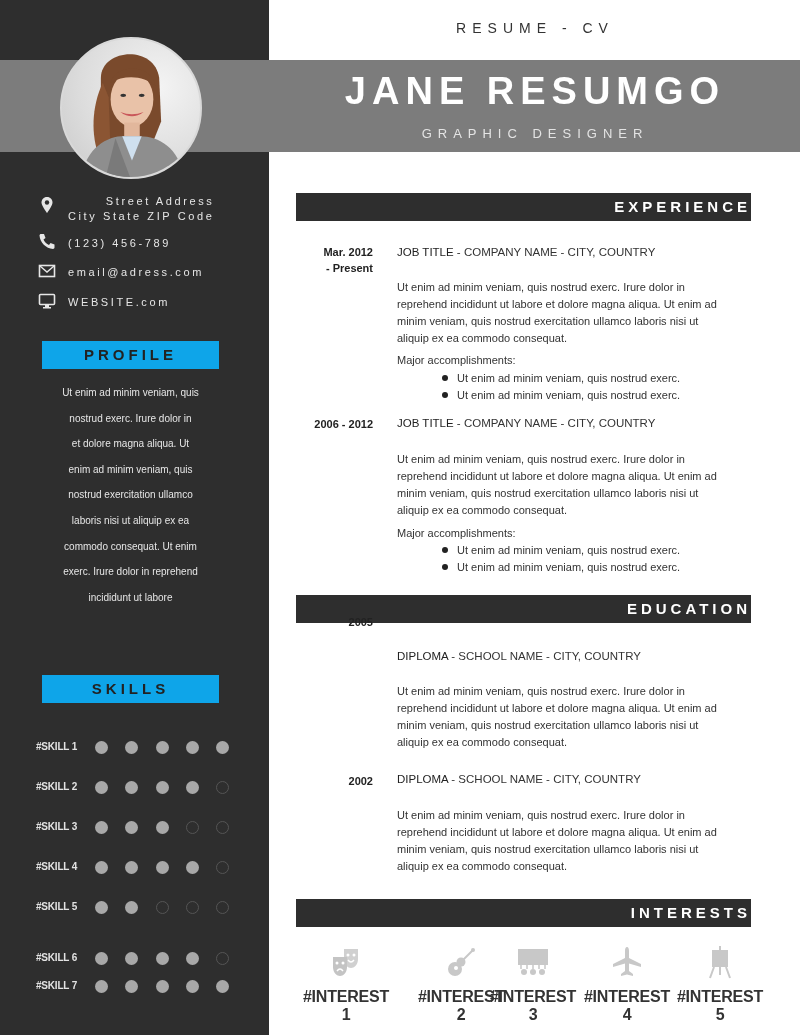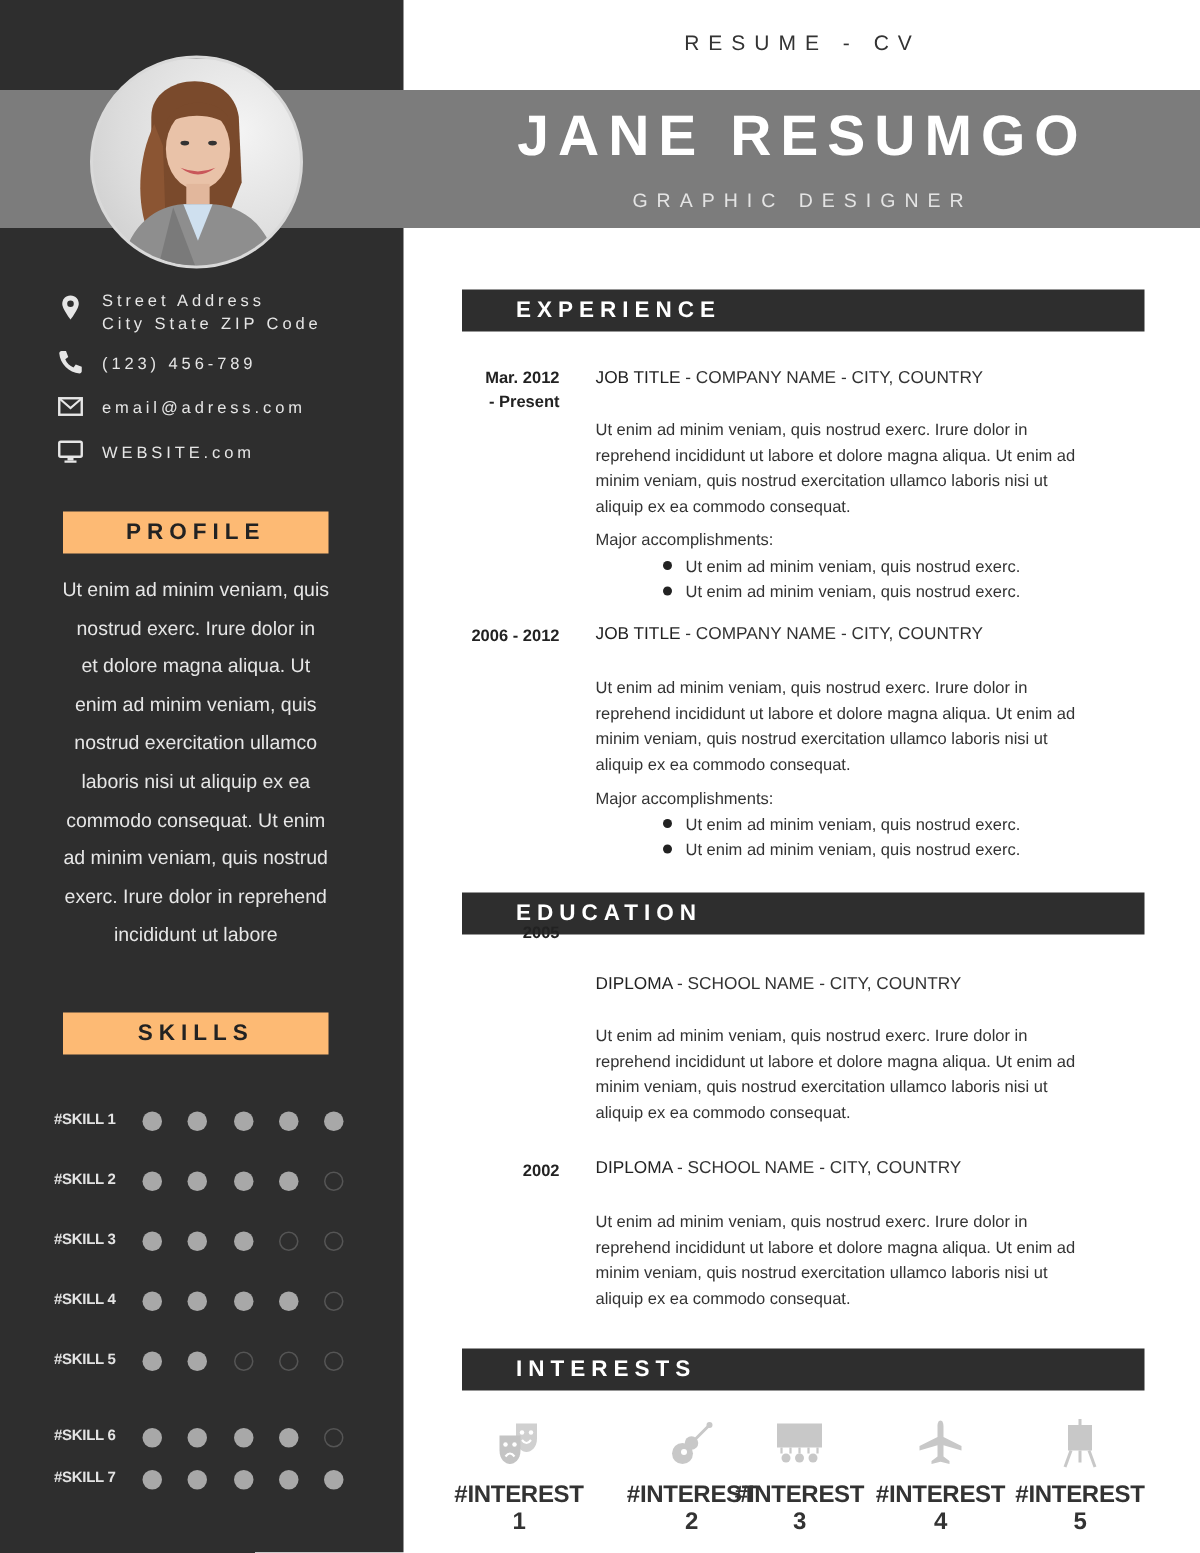--- a/index.html
+++ b/index.html
@@ -17,36 +17,36 @@
     font-size: 13px; letter-spacing: 6px; color: #e4e4e4; }
 
   .photo { position: absolute; left: 60px; top: 37px; width: 142px; height: 142px; border-radius: 50%;
     background: radial-gradient(circle at 70% 35%, #f4f4f4 0%, #dcdcdc 60%, #c8c8c8 100%);
     overflow: hidden; border: 2px solid #d9d9d9; }
   .photo svg { width: 100%; height: 100%; display: block; }
 
   .contact { position: absolute; left: 38px; }
   .contact .ic { position: absolute; left: 0; top: 0; width: 18px; height: 18px; }
   .contact .txt { position: absolute; left: 30px; top: 0; color: #e6e6e6; font-size: 11px;
-    letter-spacing: 2.6px; line-height: 15px; white-space: nowrap; }
-
-  .side-head { position: absolute; left: 42px; width: 177px; height: 28px; background: #fdba74;
+    letter-spacing: 2.6px; line-height: 15px; white-space: nowrap; text-align: right; }
+
+  .side-head { position: absolute; left: 42px; width: 177px; height: 28px; background: #0ea5e9;
     text-align: center; font-weight: bold; font-size: 15px; letter-spacing: 4px; line-height: 28px; color: #222; }
 
   .profile-text { position: absolute; left: 40px; top: 380px; width: 181px; text-align: center;
-    color: #e6e6e6; font-size: 13px; line-height: 25.6px; }
+    color: #e6e6e6; font-size: 10px; line-height: 25.6px; }
 
   .skill-row { position: absolute; left: 36px; height: 20px; width: 200px; }
   .skill-row .label { position: absolute; left: 0; top: 3px; color: #e3e3e3; font-size: 10px; font-weight: bold; letter-spacing: -0.2px; }
   .dot { position: absolute; top: 3px; width: 13px; height: 13px; border-radius: 50%; }
   .dot.on { background: #a8a8a8; }
   .dot.off { border: 1px solid #555; background: transparent; }
 
-  .sec-head { position: absolute; left: 308px; width: 455px; height: 28px; background: #2e2e2e;
-    color: #ffffff; text-align: left; font-weight: bold; font-size: 15px; letter-spacing: 4px; line-height: 28px; padding-left: 36px; }
+  .sec-head { position: absolute; left: 296px; width: 455px; height: 28px; background: #2e2e2e;
+    color: #ffffff; text-align: right; font-weight: bold; font-size: 15px; letter-spacing: 4px; line-height: 28px; }
 
   .date { position: absolute; left: 290px; width: 83px; text-align: right; font-size: 11px; font-weight: bold; color: #222; line-height: 16px; }
   .entry-title { position: absolute; left: 397px; font-size: 11.5px; color: #333; }
   .entry-title b { font-weight: normal; color: #222; }
   .para { position: absolute; left: 397px; width: 362px; font-size: 11px; line-height: 17px; color: #333; }
   .acc-label { position: absolute; left: 397px; font-size: 11px; color: #333; }
   .bullet { position: absolute; left: 442px; font-size: 11px; color: #333; }
   .bullet::before { content: ""; display: inline-block; width: 6px; height: 6px; border-radius: 50%; background: #222; margin-right: 9px; vertical-align: middle; position: relative; top: -1px; }
 
   .interest { position: absolute; top: 945px; width: 92px; text-align: center; }
@@ -116,21 +116,20 @@
 
 <div class="side-head" style="top:341px;">PROFILE</div>
 <div class="profile-text">
   <div>Ut enim ad minim veniam, quis</div>
   <div>nostrud exerc. Irure dolor in</div>
   <div>et dolore magna aliqua. Ut</div>
   <div>enim ad minim veniam, quis</div>
   <div>nostrud exercitation ullamco</div>
   <div>laboris nisi ut aliquip ex ea</div>
   <div>commodo consequat. Ut enim</div>
-  <div>ad minim veniam, quis nostrud</div>
   <div>exerc. Irure dolor in reprehend</div>
   <div>incididunt ut labore</div>
 </div>
 
 <div class="side-head" style="top:675px;">SKILLS</div>
 <div id="skills-container">
     <div class="skill-row" style="top: 738px;">
       <span class="label">#SKILL 1</span>
       <span class="dot on" style="left: 59px;"></span>
       <span class="dot on" style="left: 89px;"></span>

